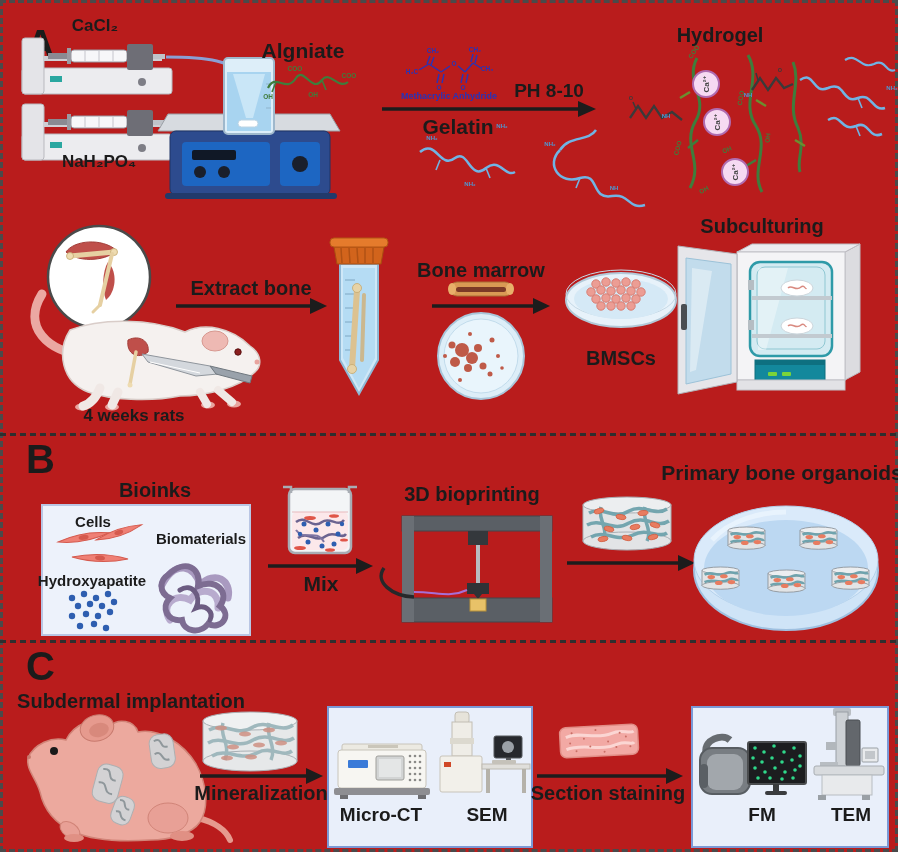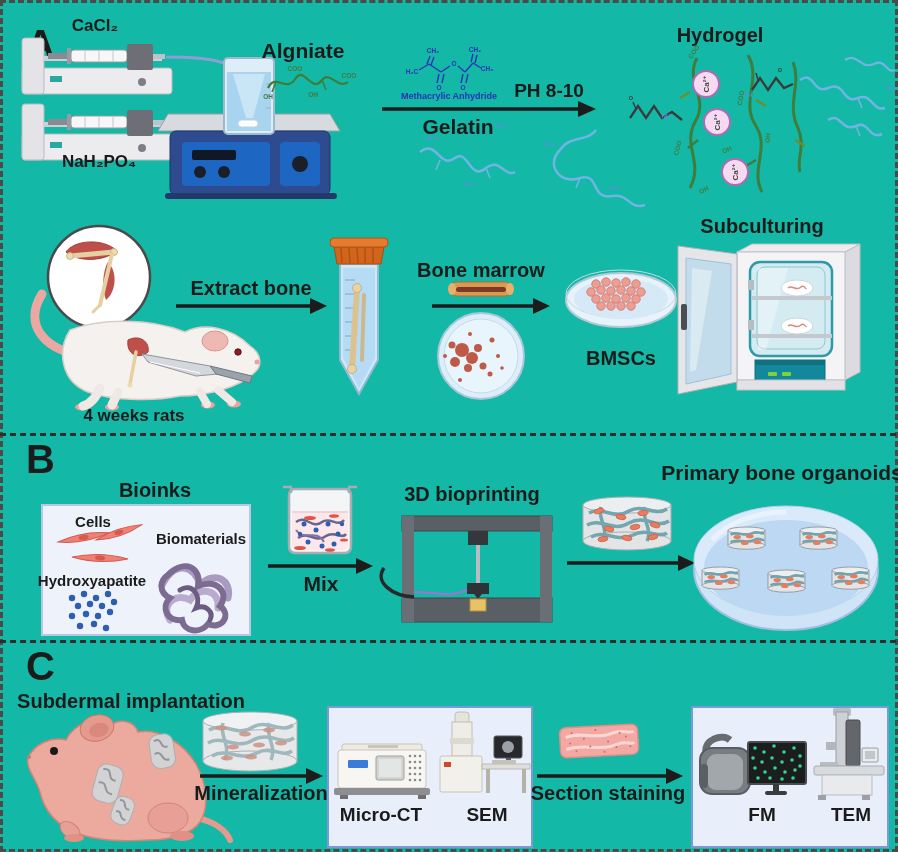--- a/index.html
+++ b/index.html
@@ -1,17 +1,17 @@
 <!DOCTYPE html>
 <html><head>
 <meta charset="utf-8">
 <style>
   html,body { margin:0; padding:0; background:#ffffff; }
   .stage {
-    position:relative; width:898px; height:852px; background:#14b8a6;
+    position:relative; width:898px; height:852px; background:#b91c1c;
     overflow:hidden; font-family:"Liberation Sans","DejaVu Sans",sans-serif;
   }
   .edge {
     position:absolute; inset:0; pointer-events:none;
     border:3px dashed #4a4a4a;
   }
   .divider {
     position:absolute; left:0; width:898px; height:3px;
     background:repeating-linear-gradient(90deg,#2e2e2e 0 6px,transparent 6px 10px);
   }

